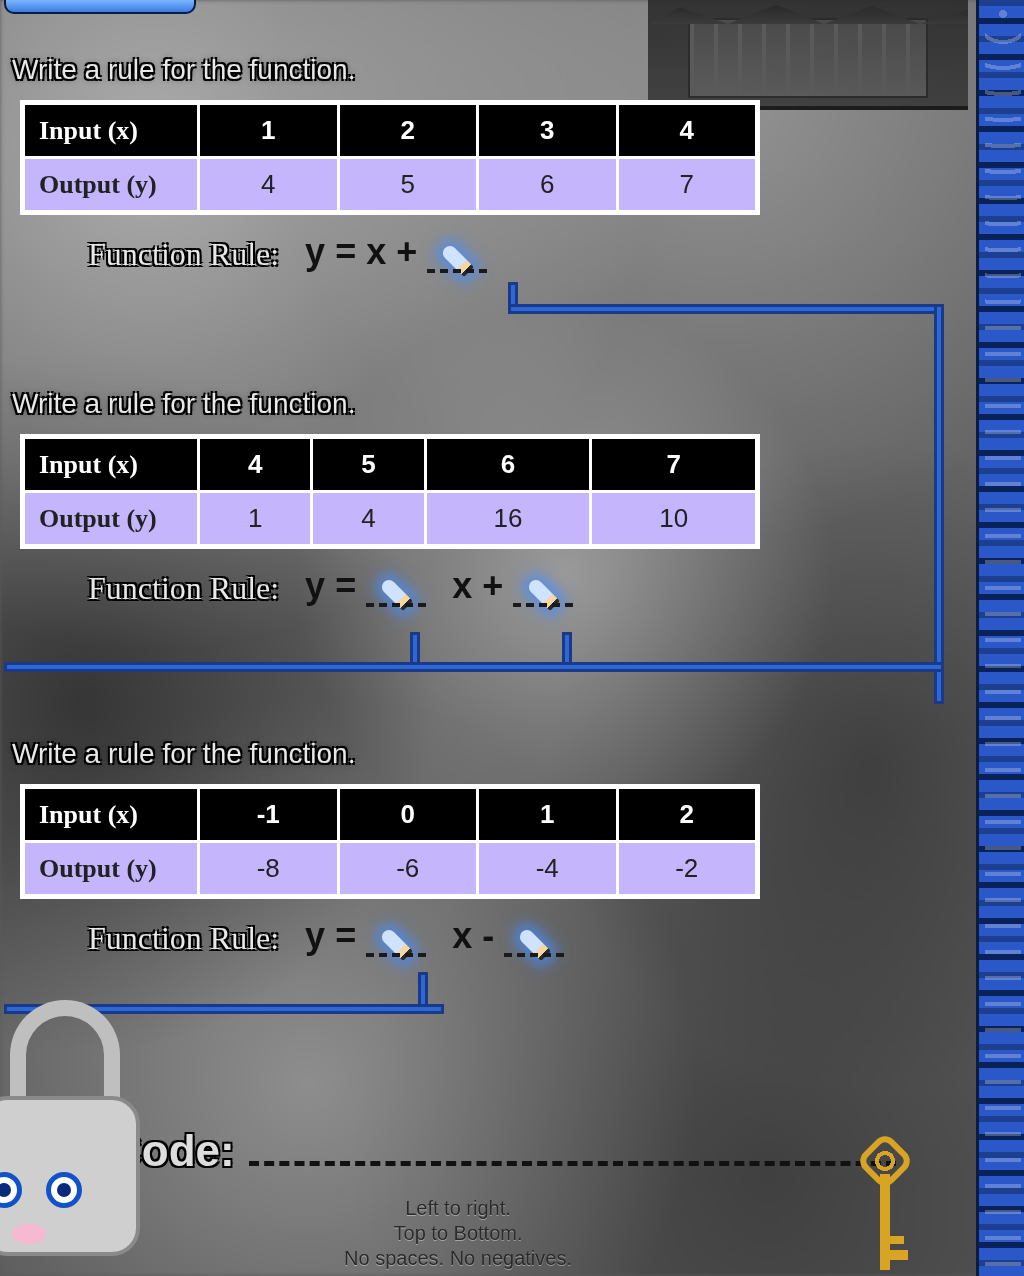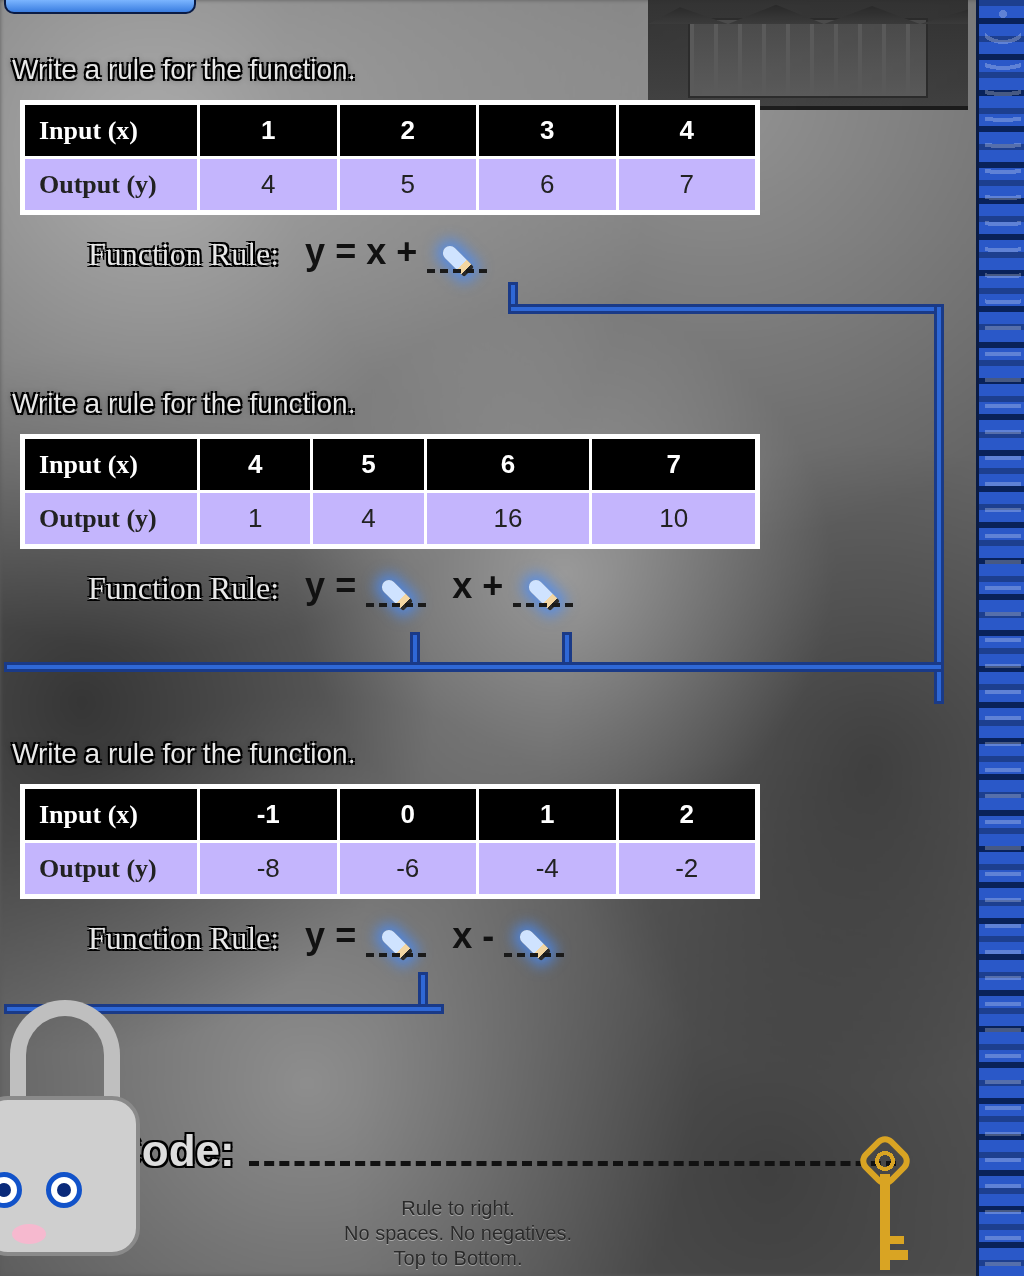--- a/index.html
+++ b/index.html
@@ -340,23 +340,23 @@
       </span>
     </div>
   </div>
 
   <div class="code-row">
     <span class="code-label">Code:</span>
     <span class="code-line"></span>
   </div>
 
   <div class="hints">
-    <div>Rule to right.</div>
+    <div>Left to right.</div>
+    <div>Top to Bottom.</div>
     <div>No spaces. No negatives.</div>
-    <div>Top to Bottom.</div>
   </div>
 
   <div class="lock">
     <div class="shackle"></div>
     <div class="body"></div>
     <div class="eye l"></div>
     <div class="eye r"></div>
     <div class="blush"></div>
   </div>
 

